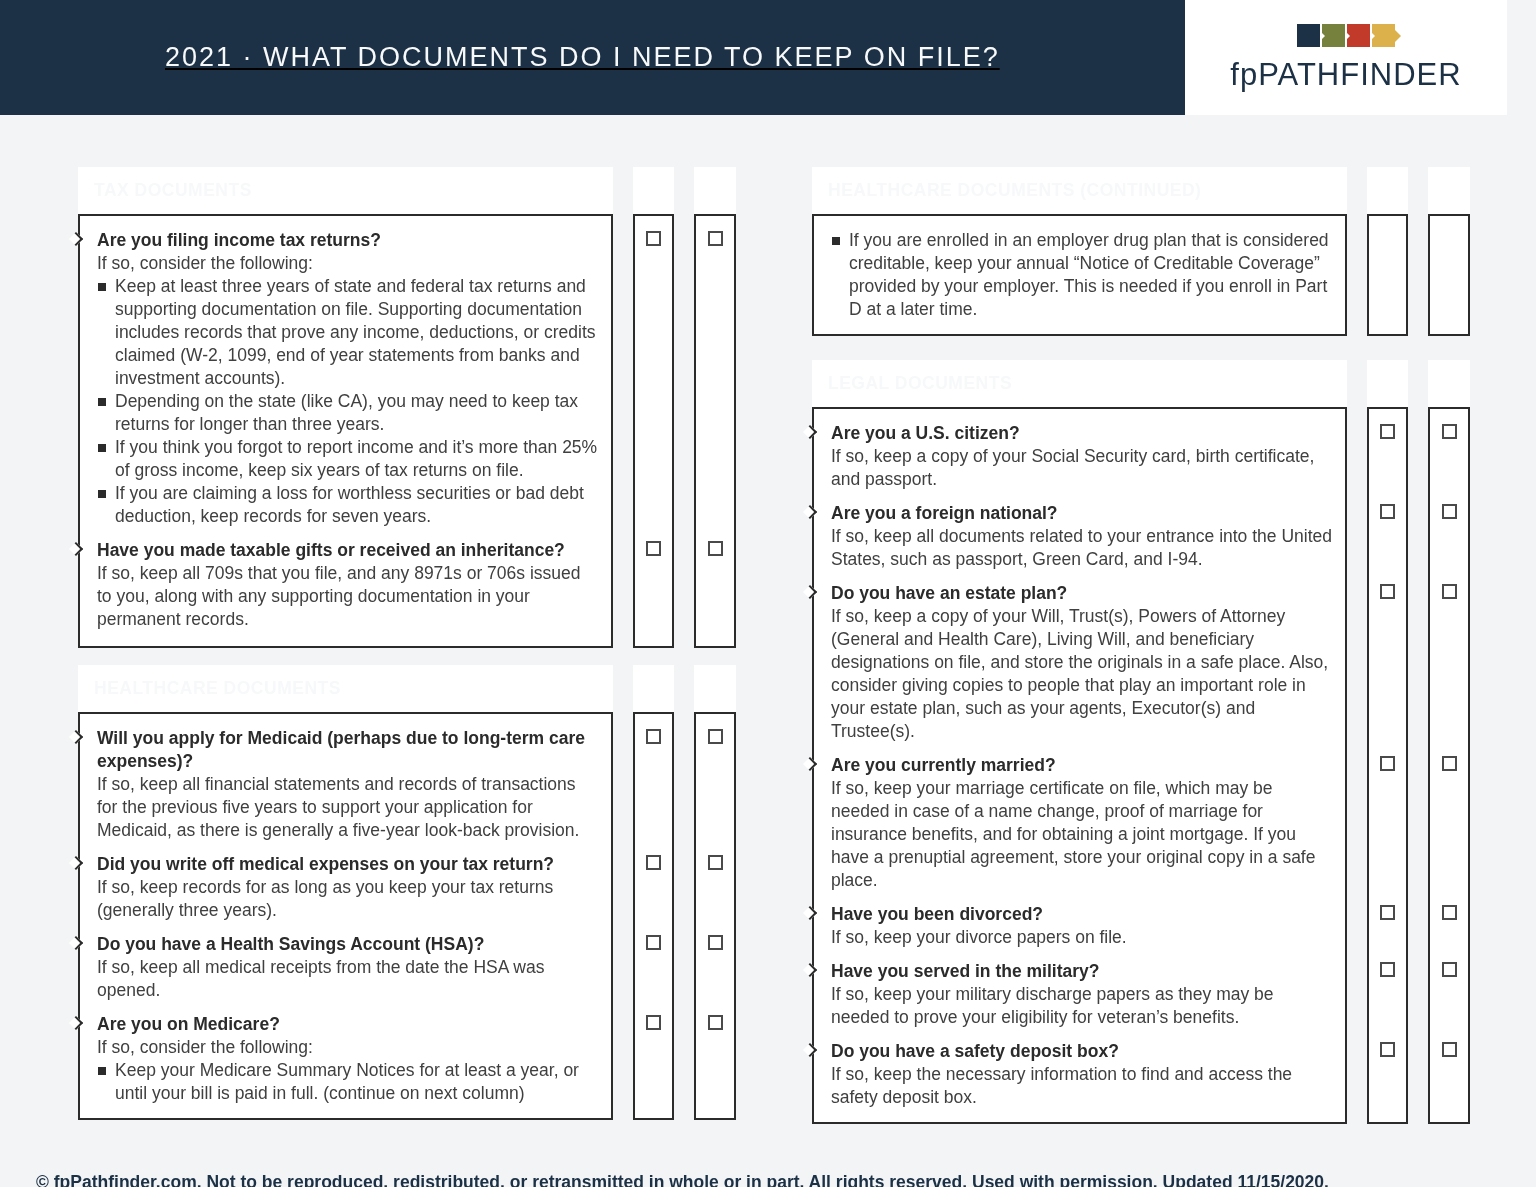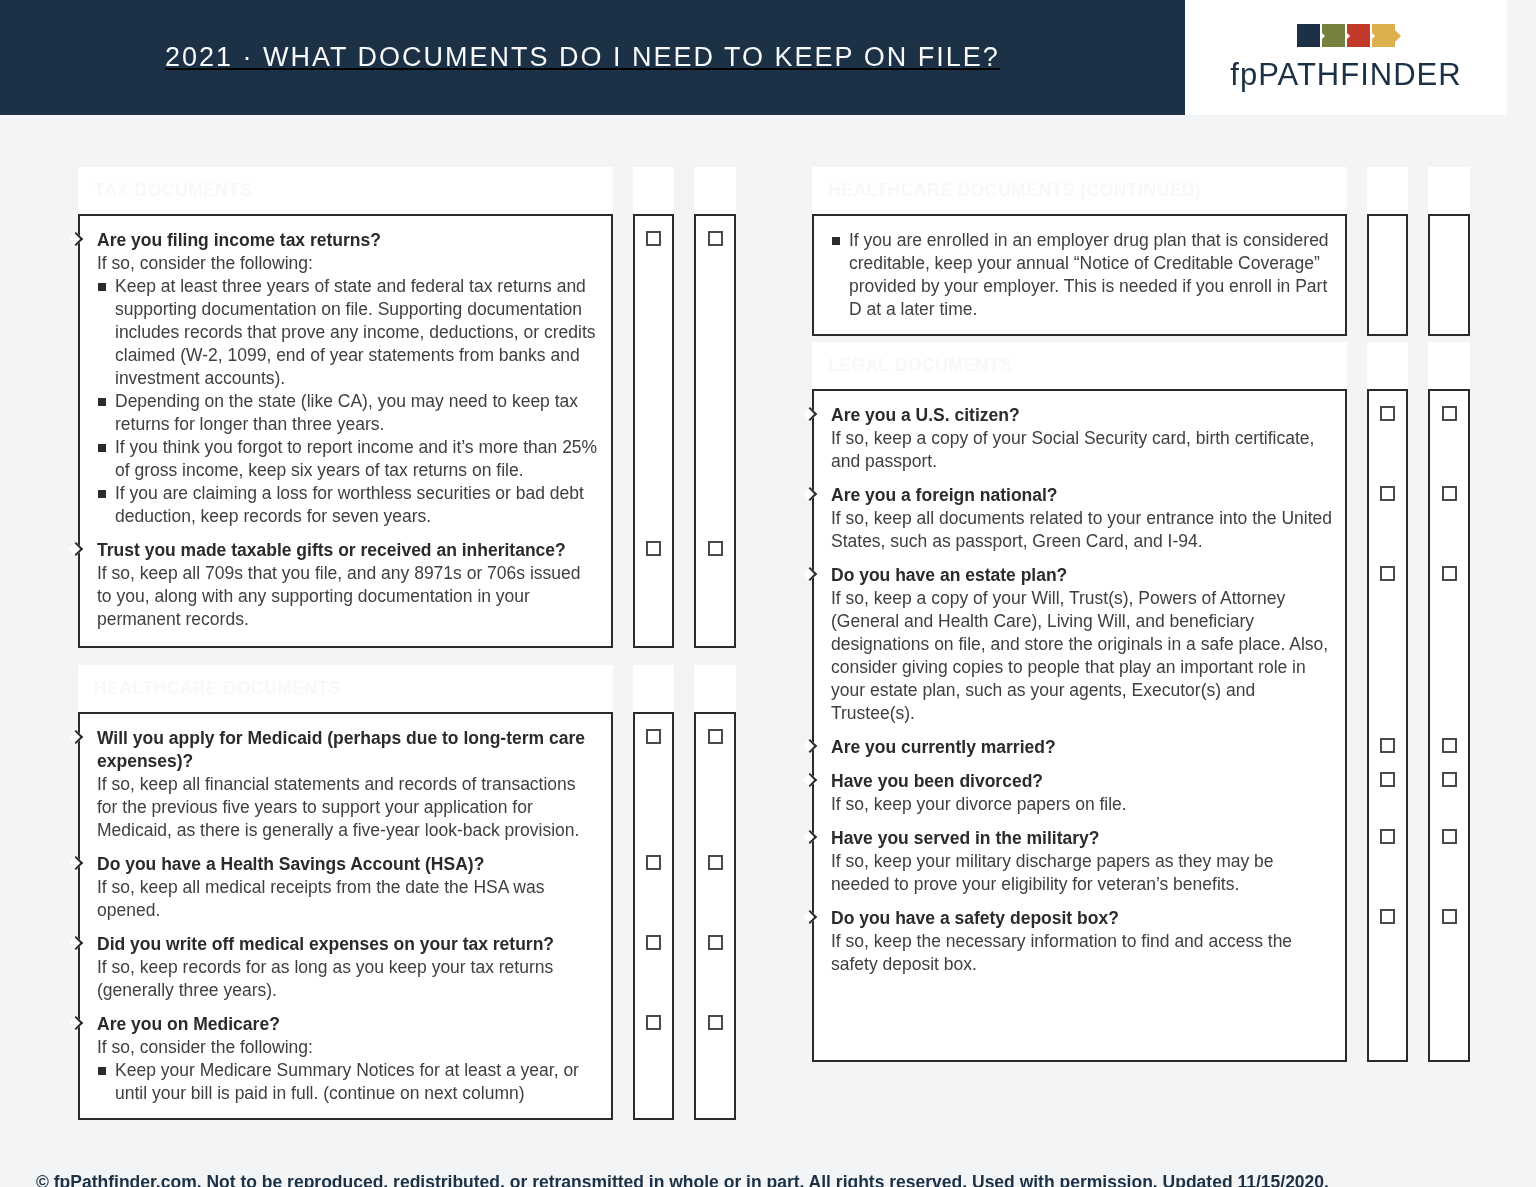--- a/index.html
+++ b/index.html
@@ -41,21 +41,21 @@
     content:"";position:absolute;right:-6px;top:50%;transform:translateY(-50%);
     border-left:6px solid var(--gold);border-top:6px solid transparent;border-bottom:6px solid transparent;
   }
   .brand-name{color:var(--navy);font-size:31px;font-weight:300;letter-spacing:1px;}
   
   .col{position:absolute;top:167px;width:670px;}
   #col-left{left:66px;} #col-right{left:800px;}
   .card{display:flex;flex-direction:column;}
   #card-tax{height:481px;margin-bottom:17px;}
   #card-healthcare{height:432px;}
-  #card-healthcare_continued{height:167px;margin-bottom:8px;}
+  #card-healthcare_continued{height:167px;margin-bottom:26px;}
   #card-legal{height:720px;}
   .row{display:grid;grid-template-columns:1fr 41px 42px;column-gap:20px;padding-left:12px;}
   .hrow{height:47px;flex:none;}
   .hdr-main{
     background:var(--navy);color:#F6F8FA;font-weight:bold;font-size:17.5px;
     letter-spacing:.5px;display:flex;align-items:center;padding-left:16px;
   }
   .hdr-yes,.hdr-no{
     color:#FFFFFF;font-weight:bold;font-size:14.5px;
     display:flex;align-items:center;justify-content:center;letter-spacing:.3px;
@@ -146,21 +146,21 @@
         <div class="cell ycell">
           <div class="checkbox"></div>
         </div>
         <div class="cell ncell">
           <div class="checkbox"></div>
         </div>
       </div>
       <div class="row brow">
         <div class="cell tcell">
           <div class="chev"></div>
-          <div class="q">Trust you made taxable gifts or received an inheritance?</div>
+          <div class="q">Have you made taxable gifts or received an inheritance?</div>
           <div class="ptext">If so, keep all 709s that you file, and any 8971s or 706s issued to you, along with any supporting documentation in your permanent records.</div>
         </div>
         <div class="cell ycell">
           <div class="checkbox"></div>
         </div>
         <div class="cell ncell">
           <div class="checkbox"></div>
         </div>
       </div>
       <div class="row brow frow">
@@ -184,35 +184,35 @@
         <div class="cell ycell">
           <div class="checkbox"></div>
         </div>
         <div class="cell ncell">
           <div class="checkbox"></div>
         </div>
       </div>
       <div class="row brow">
         <div class="cell tcell">
           <div class="chev"></div>
+          <div class="q">Did you write off medical expenses on your tax return?</div>
+          <div class="ptext">If so, keep records for as long as you keep your tax returns (generally three years).</div>
+        </div>
+        <div class="cell ycell">
+          <div class="checkbox"></div>
+        </div>
+        <div class="cell ncell">
+          <div class="checkbox"></div>
+        </div>
+      </div>
+      <div class="row brow">
+        <div class="cell tcell">
+          <div class="chev"></div>
           <div class="q">Do you have a Health Savings Account (HSA)?</div>
           <div class="ptext">If so, keep all medical receipts from the date the HSA was opened.</div>
-        </div>
-        <div class="cell ycell">
-          <div class="checkbox"></div>
-        </div>
-        <div class="cell ncell">
-          <div class="checkbox"></div>
-        </div>
-      </div>
-      <div class="row brow">
-        <div class="cell tcell">
-          <div class="chev"></div>
-          <div class="q">Did you write off medical expenses on your tax return?</div>
-          <div class="ptext">If so, keep records for as long as you keep your tax returns (generally three years).</div>
         </div>
         <div class="cell ycell">
           <div class="checkbox"></div>
         </div>
         <div class="cell ncell">
           <div class="checkbox"></div>
         </div>
       </div>
       <div class="row brow">
         <div class="cell tcell">
@@ -303,20 +303,21 @@
           <div class="checkbox"></div>
         </div>
         <div class="cell ncell">
           <div class="checkbox"></div>
         </div>
       </div>
       <div class="row brow">
         <div class="cell tcell">
           <div class="chev"></div>
           <div class="q">Are you currently married?</div>
+          <div class="ptext">If so, keep your marriage certificate on file, which may be needed in case of a name change, proof of marriage for insurance benefits, and for obtaining a joint mortgage. If you have a prenuptial agreement, store your original copy in a safe place.</div>
         </div>
         <div class="cell ycell">
           <div class="checkbox"></div>
         </div>
         <div class="cell ncell">
           <div class="checkbox"></div>
         </div>
       </div>
       <div class="row brow">
         <div class="cell tcell">

